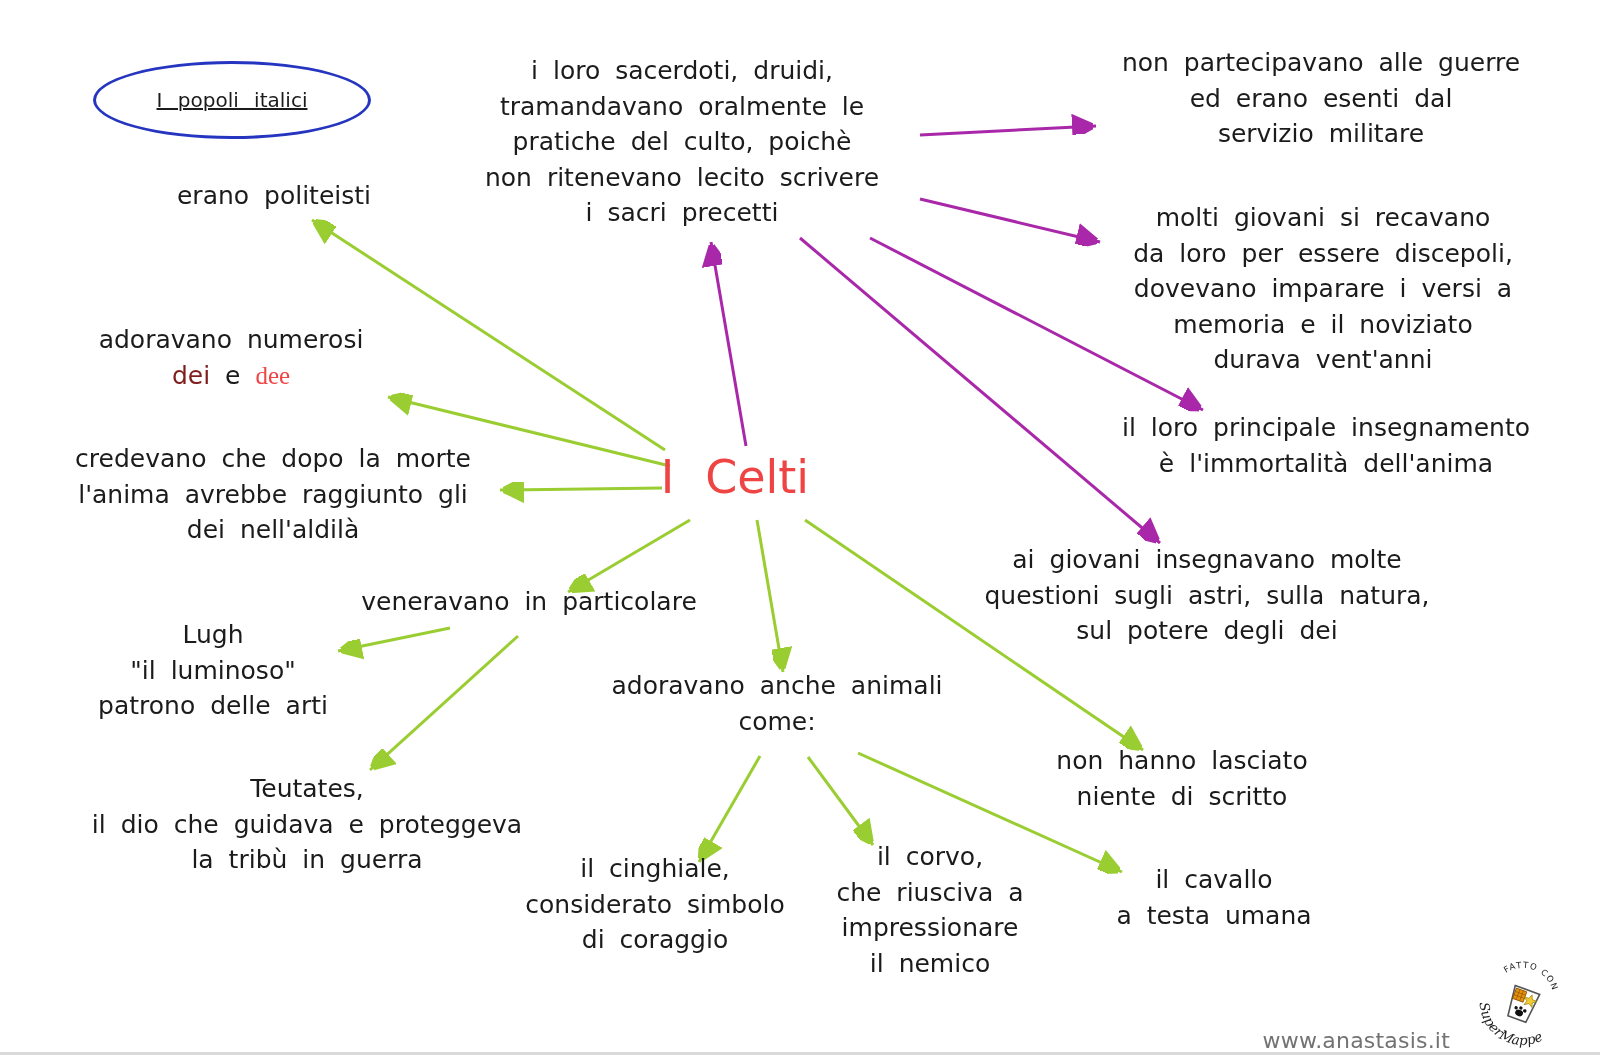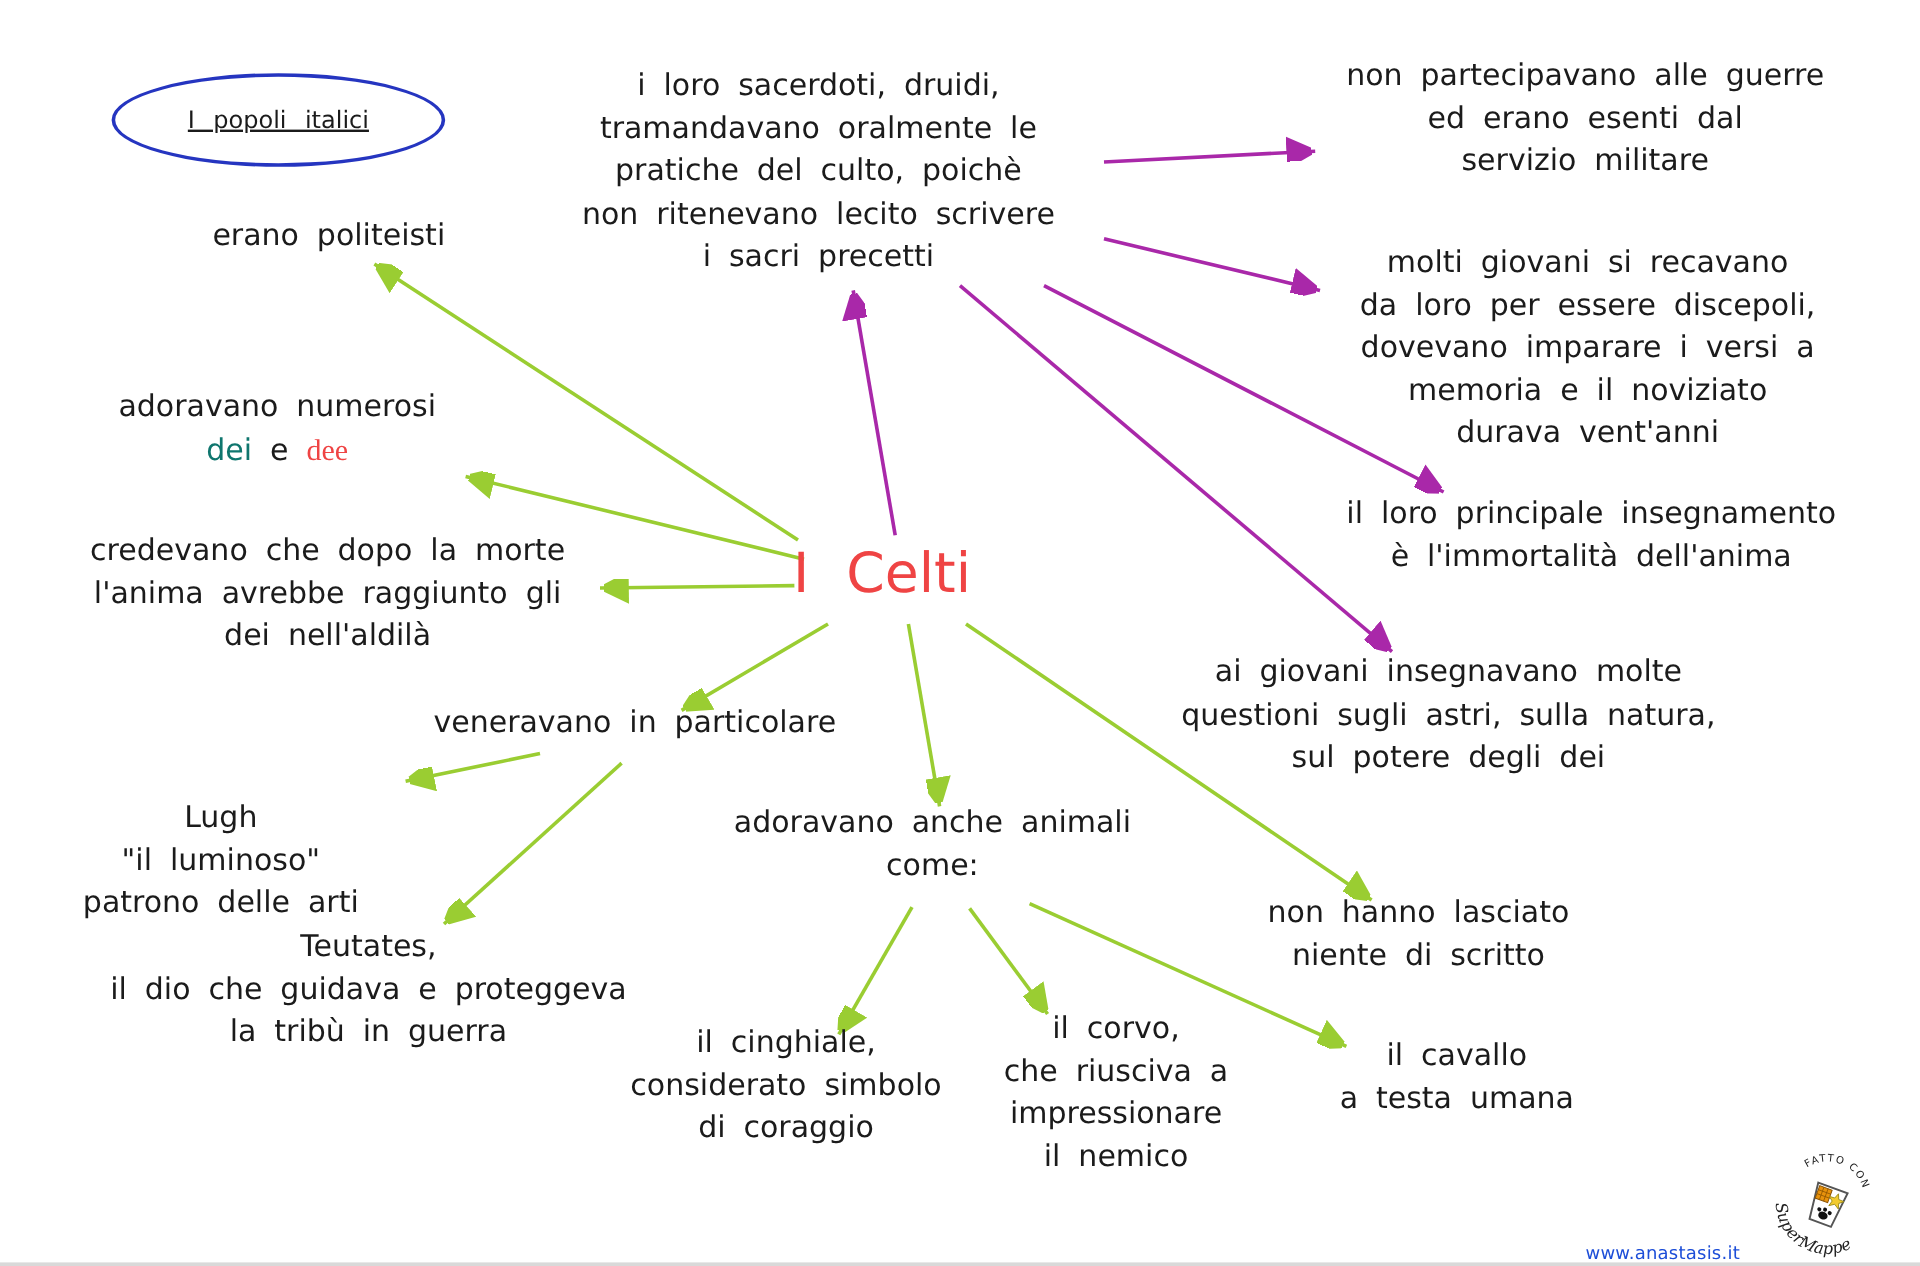--- a/index.html
+++ b/index.html
@@ -17,21 +17,21 @@
   .node.root{font-size:46px;line-height:52px;word-spacing:0.35em;}
   .node.ellipse{
     width:272px;height:72px;border-radius:50%;
     border:3px solid #2535c0;
     display:flex;align-items:center;justify-content:center;
     font-size:20px;line-height:24px;word-spacing:0.45em;text-decoration:underline;
   }
   .arrow-line{stroke-width:3;fill:none;}
   #watermark{
     position:absolute;z-index:3;right:150px;bottom:2px;
-    font-size:15px;color:#1d4ed8;letter-spacing:0.2px;margin-left:40px;
+    font-size:22px;color:#737373;letter-spacing:0.2px;margin-left:40px;
   }
   #stamp{position:absolute;z-index:3;right:8px;bottom:2px;width:140px;height:100px;}
   #bottom-edge{
     position:absolute;left:0;right:0;bottom:0;height:3px;
     background:#d9d9d9;z-index:4;
   }
 </style>
 </head>
 <body>
 
@@ -94,31 +94,31 @@
       <div>il loro principale insegnamento</div>
       <div>è l'immortalità dell'anima</div>
     </div>
     <div class="node" style="left: 1207px; top: 595px;">
       <div>ai giovani insegnavano molte</div>
       <div>questioni sugli astri, sulla natura,</div>
       <div>sul potere degli dei</div>
     </div>
     <div class="node" style="left: 231px; top: 357px;">
       <div>adoravano numerosi</div>
-      <div><span style="color: #0f766e;">dei</span><span> e </span><span style="color: #ef4444; font-family: Liberation Serif, serif;">dee</span></div>
+      <div><span style="color: #7f1d1d;">dei</span><span> e </span><span style="color: #ef4444; font-family: Liberation Serif, serif;">dee</span></div>
     </div>
     <div class="node" style="left: 273px; top: 494px;">
       <div>credevano che dopo la morte</div>
       <div>l'anima avrebbe raggiunto gli</div>
       <div>dei nell'aldilà</div>
     </div>
     <div class="node" style="left: 529px; top: 602px;">
       <div>veneravano in particolare</div>
     </div>
-    <div class="node" style="left: 184px; top: 670px; margin-top: 46px;">
+    <div class="node" style="left: 213px; top: 670px;">
       <div>Lugh</div>
       <div>"il luminoso"</div>
       <div>patrono delle arti</div>
     </div>
     <div class="node" style="left: 307px; top: 824px;">
       <div>Teutates,</div>
       <div>il dio che guidava e proteggeva</div>
       <div>la tribù in guerra</div>
     </div>
     <div class="node" style="left: 777px; top: 703px;">

